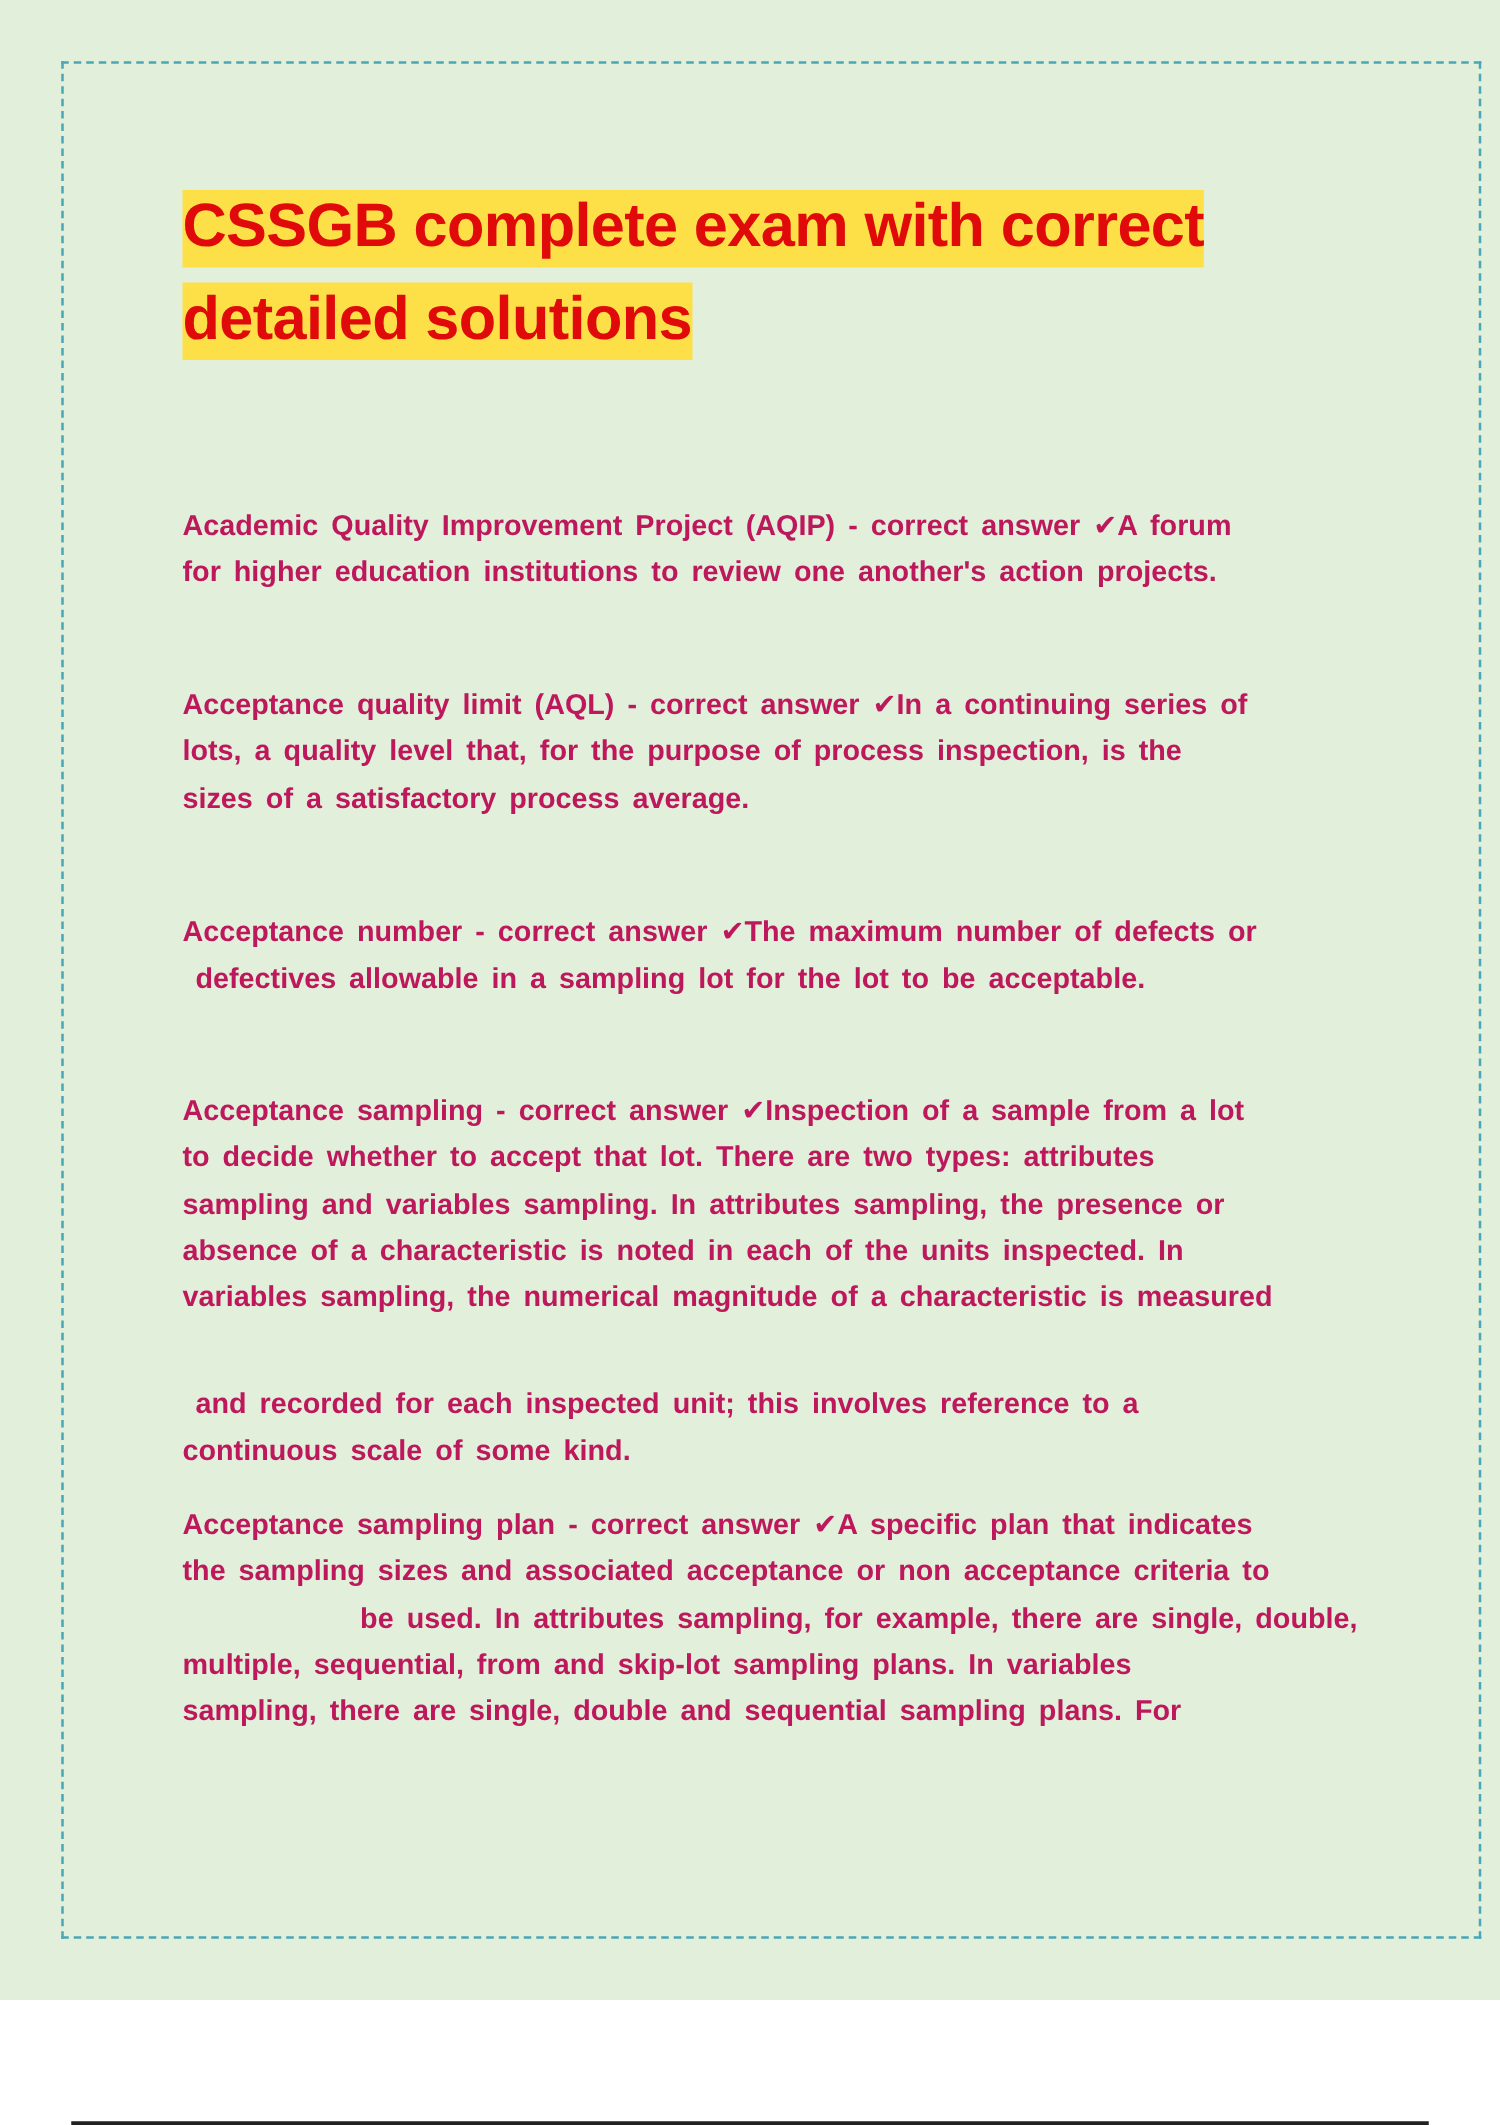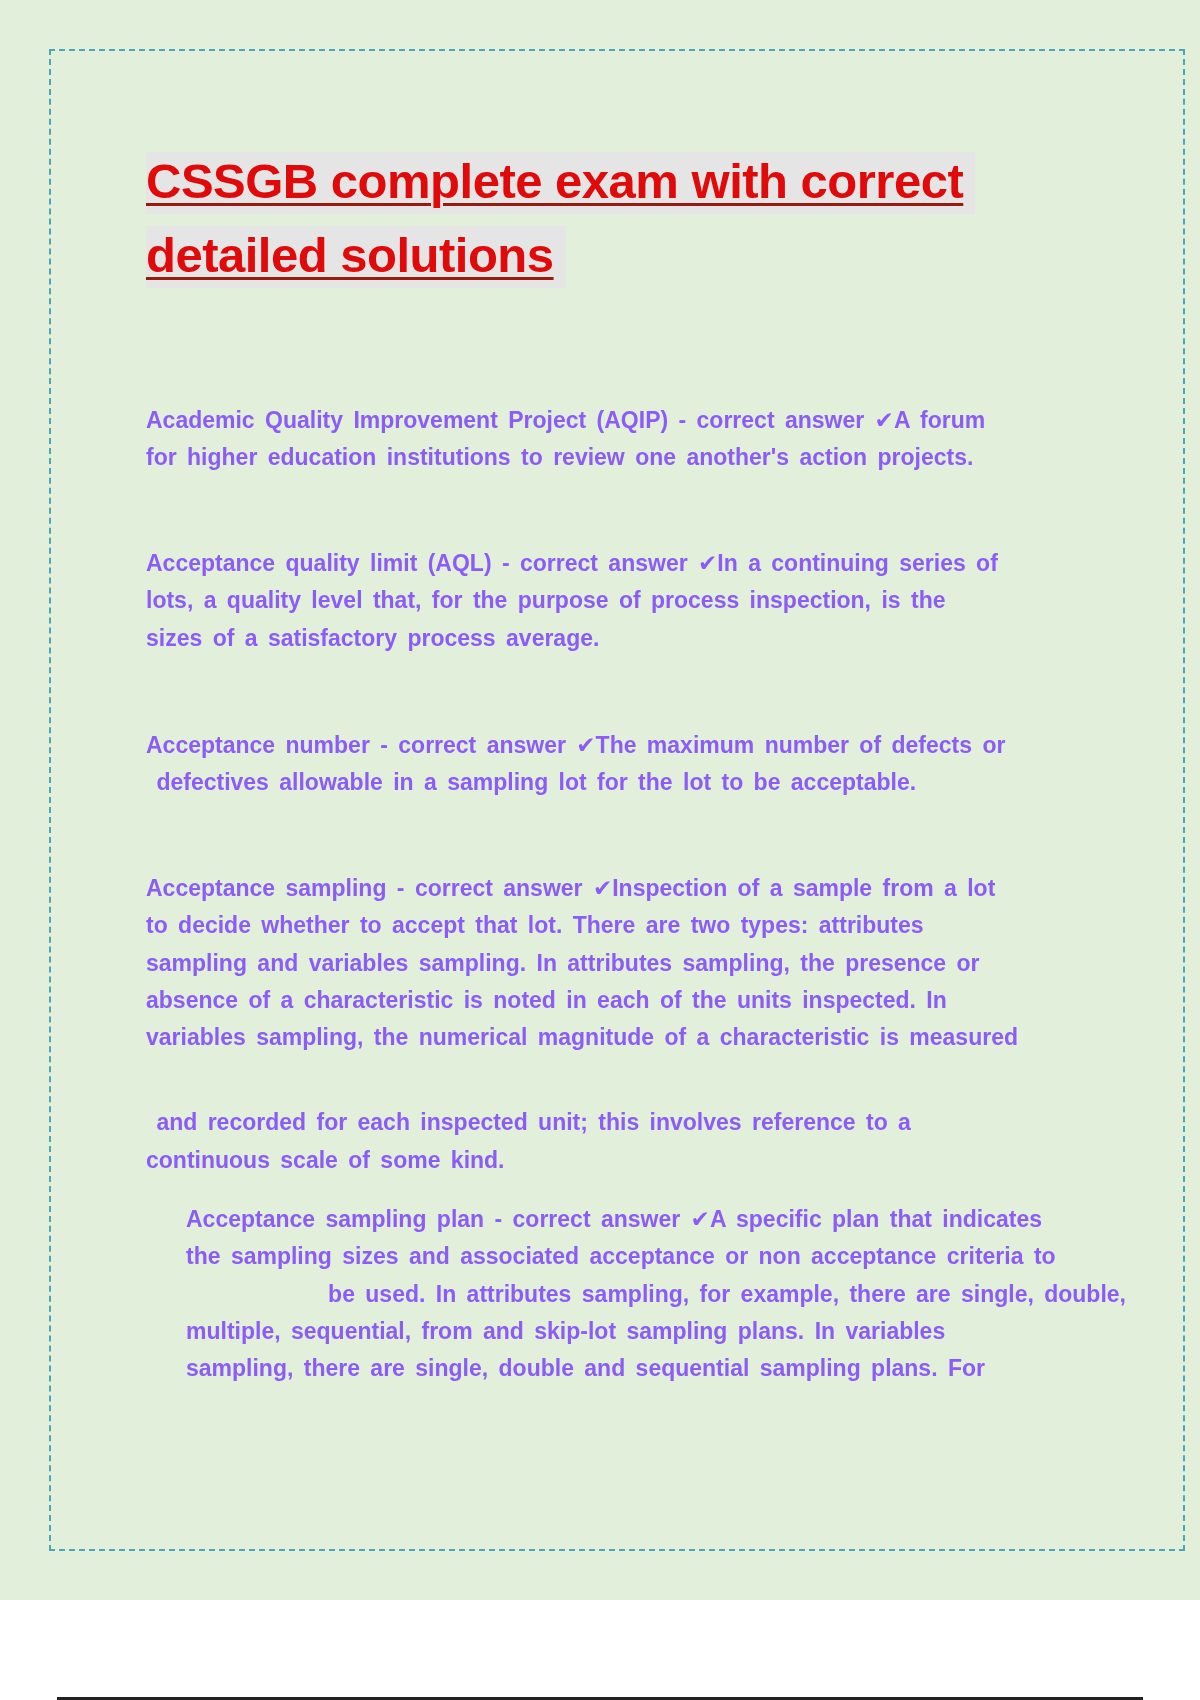--- a/index.html
+++ b/index.html
@@ -17,31 +17,31 @@
     border: 2px dashed #4aa7b8;
     box-sizing: content-box;
   }
   .title {
     position: absolute; left: 146px; top: 144px; width: 900px;
     font-family: "Liberation Sans", "DejaVu Sans", sans-serif;
     font-weight: bold; font-size: 49px; line-height: 74px;
     color: #e00a0a; margin: 0; letter-spacing: -0.5px;
   }
   .title .hl {
-    background: #e5e5e5;
-    text-decoration: underline; text-decoration-color: #9a1a10;
+    background: #fde047;
+    text-decoration-color: #9a1a10;
     text-decoration-thickness: 3px; text-underline-offset: 5px;
-    padding: 2px 12px 6px 0;
+    padding: 2px 0 6px 0;
     -webkit-box-decoration-break: clone; box-decoration-break: clone;
   }
   .entry {
     position: absolute; left: 146px; width: 940px;
     font-family: "Liberation Sans", "DejaVu Sans", sans-serif;
     font-weight: bold; font-size: 23px; line-height: 37.3px;
-    color: #8b5cf6; margin: 0; word-spacing: 4px;
+    color: #be185d; margin: 0; word-spacing: 4px;
     text-align: left;
   }
   .entry .line { display: block; white-space: nowrap; }
   .footer-rule {
     position: absolute; left: 57px; top: 1697px; width: 1086px; height: 3px;
     background: #222222;
   }
 </style>
 </head>
 <body>
@@ -73,21 +73,21 @@
 <div class="entry" style="top:870px;">
   <span class="line">Acceptance sampling - correct answer ✔Inspection of a sample from a lot</span>
   <span class="line">to decide whether to accept that lot. There are two types: attributes</span>
   <span class="line">sampling and variables sampling. In attributes sampling, the presence or</span>
   <span class="line">absence of a characteristic is noted in each of the units inspected. In</span>
   <span class="line">variables sampling, the numerical magnitude of a characteristic is measured</span>
   <span class="line" style="white-space:pre;margin-top:48px;"> and recorded for each inspected unit; this involves reference to a</span>
   <span class="line">continuous scale of some kind.</span>
 </div>
 
-<div class="entry" style="top:1201px;margin-left:40px;">
+<div class="entry" style="top:1201px;">
   <span class="line">Acceptance sampling plan - correct answer ✔A specific plan that indicates</span>
   <span class="line">the sampling sizes and associated acceptance or non acceptance criteria to</span>
   <span class="line" style="white-space:pre;text-align:right;"> be used. In attributes sampling, for example, there are single, double,</span>
   <span class="line">multiple, sequential, from and skip-lot sampling plans. In variables</span>
   <span class="line">sampling, there are single, double and sequential sampling plans. For</span>
 </div>
 
 <div class="footer-rule"></div>
 
 </body></html>

